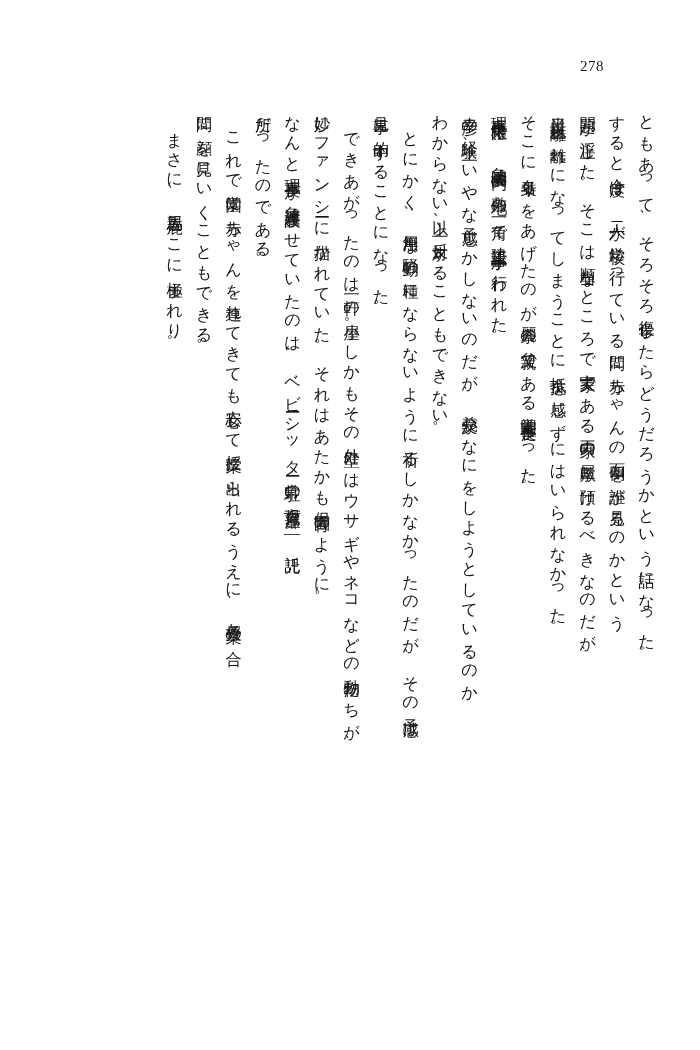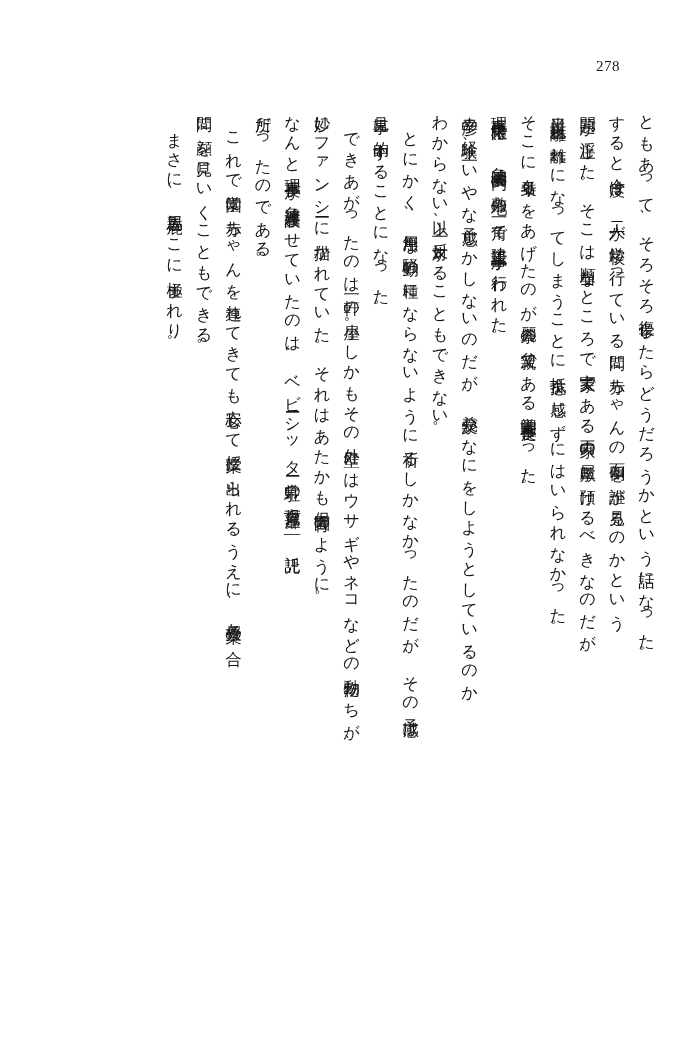--- a/index.html
+++ b/index.html
@@ -17,21 +17,21 @@
   .page {
     position: relative;
     width: 700px;
     height: 1050px;
     background: #ffffff;
     box-sizing: border-box;
   }
   .page-number {
     position: absolute;
     top: 58px;
-    right: 80px;
+    right: 96px;
     font-size: 15px;
     letter-spacing: 0.5px;
     color: #1a1a1a;
     font-family: "Liberation Serif", "DejaVu Serif", serif;
     margin-left: 17px;
   }
   .body-text {
     position: absolute;
     top: 104px;
     right: 46px;

